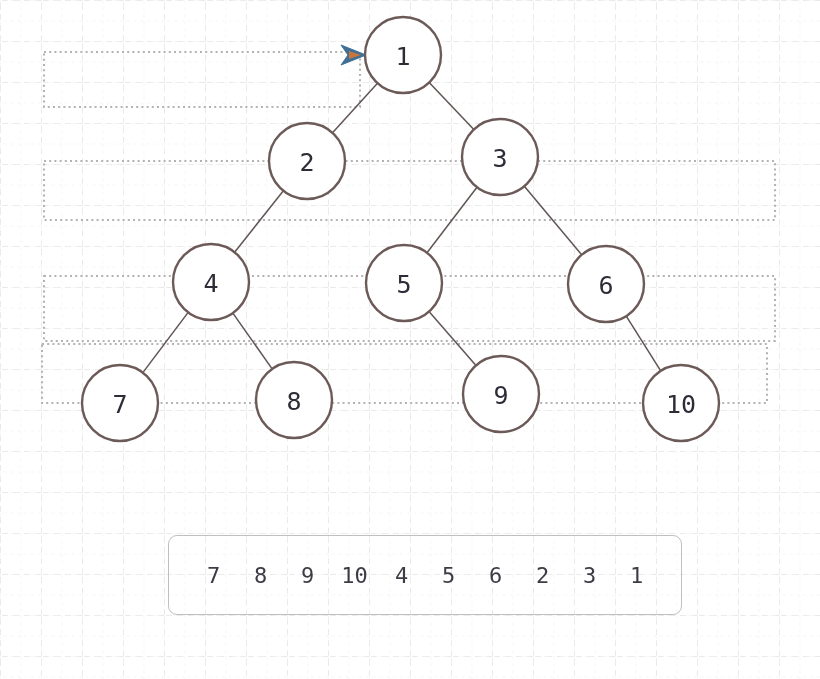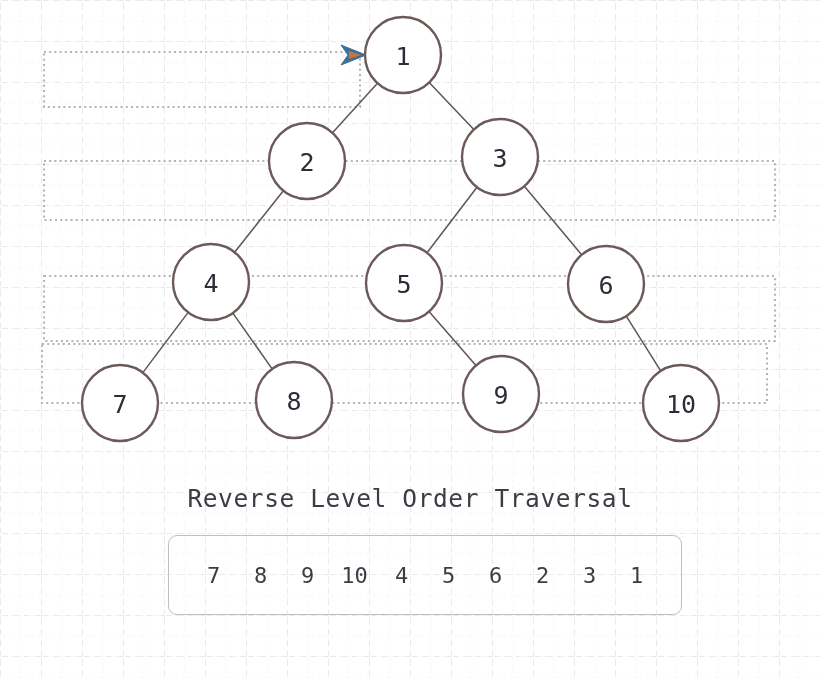--- a/index.html
+++ b/index.html
@@ -183,21 +183,20 @@
           <circle cx="501" cy="394" r="38" class="node-circle"></circle>
           <text x="501" y="395" class="node-label">9</text>
         </g>
         <g>
           <circle cx="681" cy="403" r="38" class="node-circle"></circle>
           <text x="681" y="404" class="node-label">10</text>
         </g>
       </g>
   </svg>
 
-  <div id="traversal-title">Reverse Level Order Traversal</div>
 
   <div id="result-box">
     <div id="result-sequence">
         <div class="seq-item">7</div>
         <div class="seq-item">8</div>
         <div class="seq-item">9</div>
         <div class="seq-item">10</div>
         <div class="seq-item">4</div>
         <div class="seq-item">5</div>
         <div class="seq-item">6</div>

